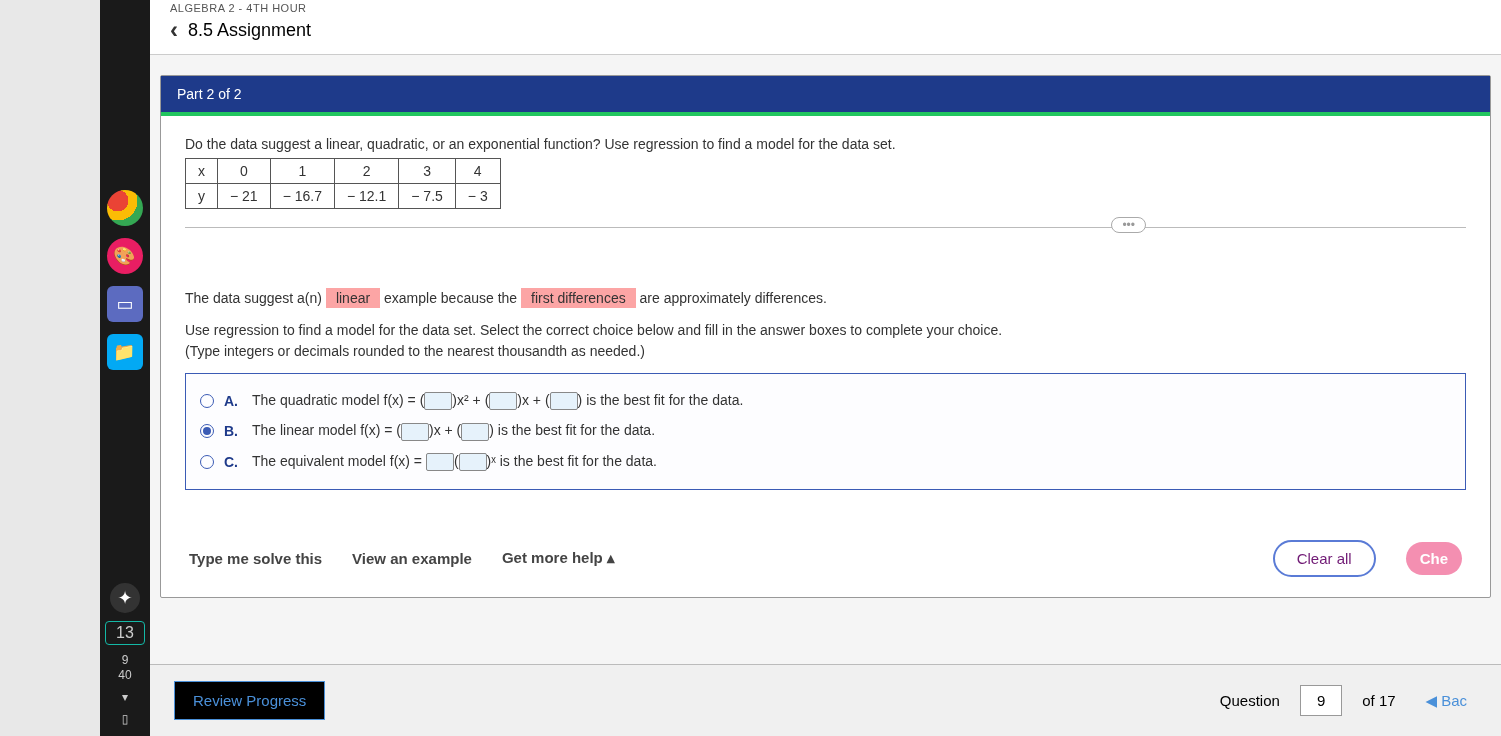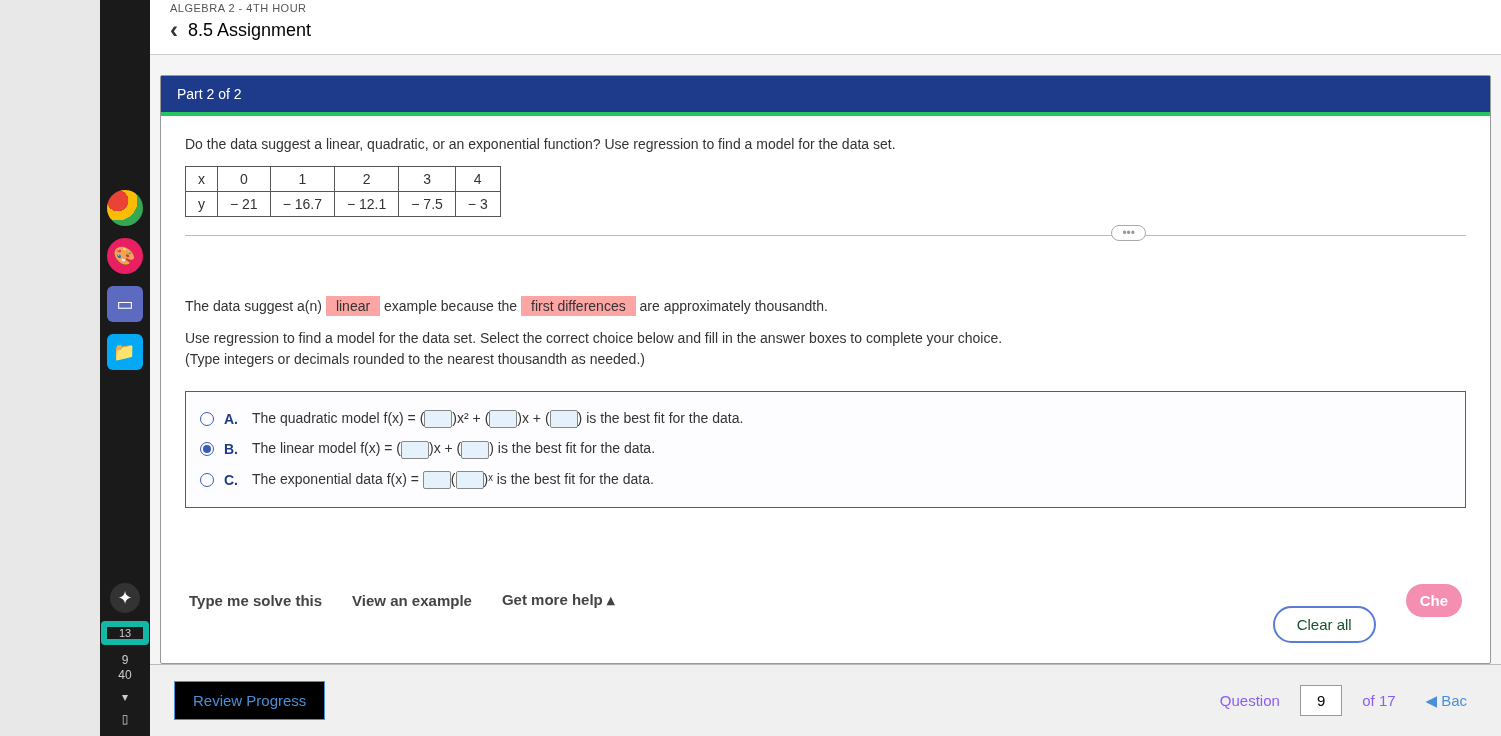--- a/index.html
+++ b/index.html
@@ -42,21 +42,21 @@
   .taskbar-bottom {
     display: flex;
     flex-direction: column;
     align-items: center;
     gap: 8px;
     padding-bottom: 10px;
     color: #ccc;
     font-size: 12px;
   }
   .tb-add { width:30px; height:30px; border-radius:50%; background:#333; display:flex; align-items:center; justify-content:center; font-size:18px; color:#fff;}
-  .tb-badge { width:48px; height:24px; border:6px solid #14b8a6; border-radius:4px; display:flex; align-items:center; justify-content:center; font-size:11px; }
+  .tb-badge { width:40px; height:24px; border:1px solid #14b8a6; border-radius:4px; display:flex; align-items:center; justify-content:center; font-size:16px; }
   .clock { text-align:center; line-height:1.2; }
   .main {
     position: absolute;
     left: 150px;
     top: 0;
     right: 0;
     height: 100%;
     background: #f5f5f5;
     display: flex;
     flex-direction: column;
@@ -86,21 +86,21 @@
     color: #fff;
     padding: 10px 16px;
     font-size: 14px;
     border-bottom: 4px solid #22c55e;
   }
   .question-body {
     padding: 20px 24px;
     color: #333;
     font-size: 14px;
   }
-  .prompt { margin-bottom: 14px; }
+  .prompt { margin-bottom: 6px; }
   .data-table {
     border-collapse: collapse;
     margin-bottom: 18px;
   }
   .data-table td, .data-table th {
     border: 1px solid #555;
     padding: 4px 12px;
     text-align: center;
     font-weight: normal;
     font-size: 14px;
@@ -123,21 +123,21 @@
     color: #999;
   }
   .sentence { margin-bottom: 14px; }
   .hl {
     background: #fca5a5;
     padding: 2px 10px;
     display: inline-block;
     margin-top: 42px;
   }
   .instr { margin-bottom: 5px; }
-  .sub-instr { margin-bottom: 24px; }
+  .sub-instr { margin-bottom: 14px; }
   .choices {
     border: 1px solid #3b5bb5;
     padding: 12px 14px;
     background: #fdfdff;
   }
   .choice-row {
     display: flex;
     align-items: center;
     gap: 10px;
     padding: 6px 0;
@@ -167,27 +167,26 @@
     gap: 30px;
     padding: 30px 28px 20px 28px;
     font-size: 15px;
     font-weight: bold;
     color: #444;
   }
   .actions-row .link { cursor: pointer; }
   .actions-spacer { flex: 1; }
   .clear-btn {
     border: 2px solid #5a7bd6;
-    color: #14532d;
+    color: #701a75;
     background: #fff;
     border-radius: 20px;
     padding: 8px 22px;
     font-size: 15px;
     font-weight: normal;
-    margin-top: 48px;
   }
   .check-btn {
     background: #f48fb1;
     color: #fff;
     border-radius: 20px;
     padding: 8px 14px;
     font-size: 15px;
   }
   .footer {
     background: #f0f0f0;
@@ -199,21 +198,21 @@
     font-size: 15px;
   }
   .review-btn {
     border: 1px solid #4a90d9;
     color: #4a90d9;
     background: #000000;
     padding: 10px 18px;
     font-size: 15px;
   }
   .footer-spacer { flex:1; }
-  .q-label { color:#8b5cf6; }
+  .q-label { color:#000000; }
   .q-num-box {
     border: 1px solid #999;
     padding: 6px 16px;
     background: #fff;
   }
   .back-btn {
     color: #4a90d9;
     padding: 6px 10px;
     display: flex;
     align-items: center;
@@ -282,21 +281,21 @@
         <div style="position:relative;">
           <hr class="hr-dots">
           <div class="dots-pill">•••</div>
         </div>
 
         <div class="sentence">
           <span>The data suggest a(n)</span>
           <span class="hl">linear</span>
           <span>example because the</span>
           <span class="hl">first differences</span>
-          <span>are approximately thousandth.</span>
+          <span>are approximately differences.</span>
         </div>
 
         <div class="instr">Use regression to find a model for the data set. Select the correct choice below and fill in the answer boxes to complete your choice.</div>
         <div class="sub-instr">(Type integers or decimals rounded to the nearest thousandth as needed.)</div>
 
         <div class="choices">
           <div class="choice-row">
             <span class="radio"></span>
             <span class="choice-letter">A.</span>
             <span>
@@ -307,21 +306,21 @@
             <span class="radio selected"></span>
             <span class="choice-letter">B.</span>
             <span>
               <span>The linear model f(x) = (</span><span class="blank"></span><span>)x + (</span><span class="blank"></span><span>) is the best fit for the data.</span>
             </span>
           </div>
           <div class="choice-row">
             <span class="radio"></span>
             <span class="choice-letter">C.</span>
             <span>
-              <span>The exponential data f(x) =</span> <span class="blank"></span><span>(</span><span class="blank"></span><span>)ˣ</span><span> is the best fit for the data.</span>
+              <span>The equivalent model f(x) =</span> <span class="blank"></span><span>(</span><span class="blank"></span><span>)ˣ</span><span> is the best fit for the data.</span>
             </span>
           </div>
         </div>
 
       </div>
 
       <div class="actions-row">
         <span class="link">Type me solve this</span>
         <span class="link">View an example</span>
         <span class="link">Get more help ▴</span>

